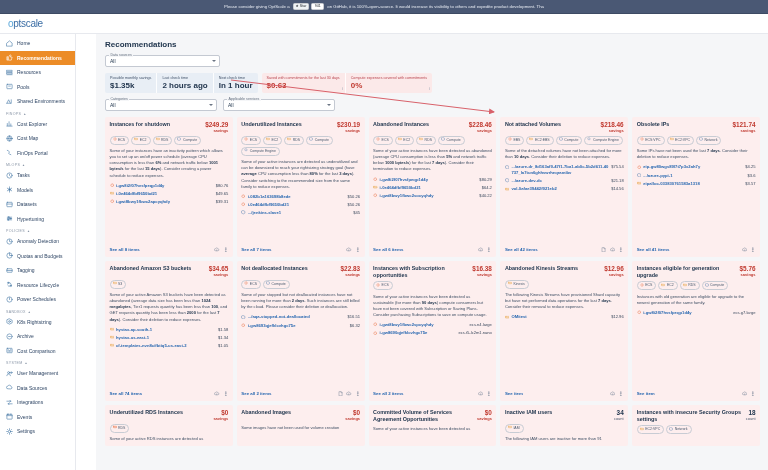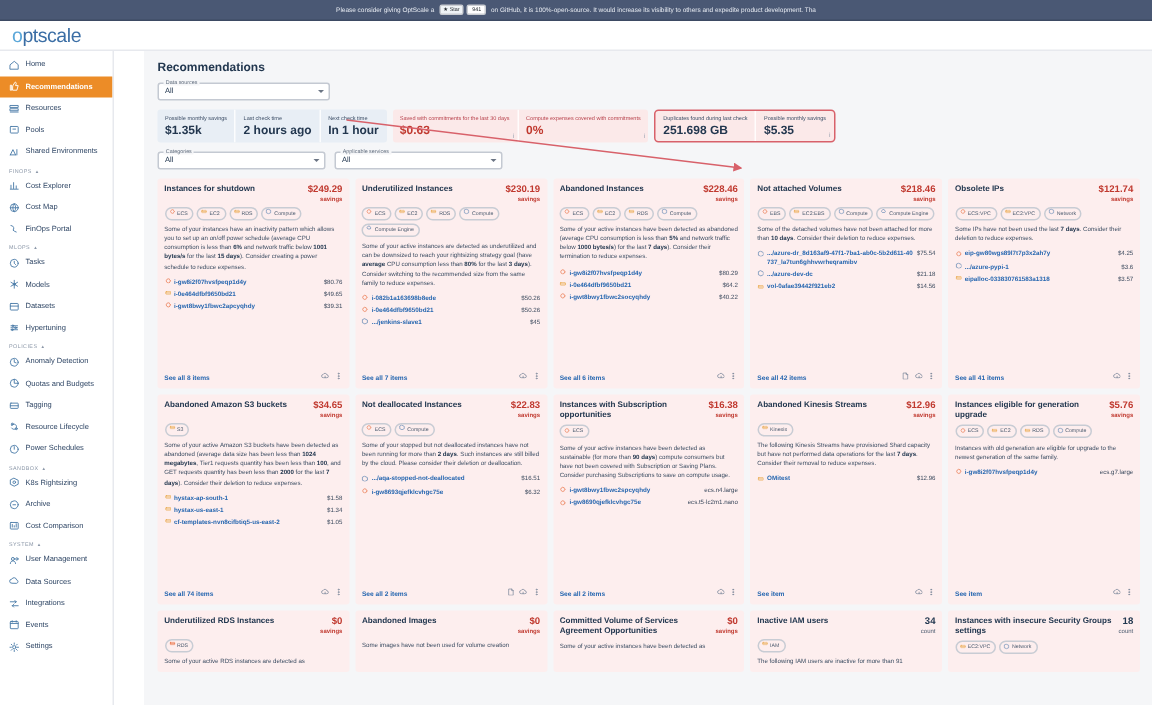--- a/index.html
+++ b/index.html
@@ -49,21 +49,21 @@
   
   .logobar {
     height: 20px;
     background: #fff;
     display: flex;
     align-items: center;
     border-bottom: 1px solid #e7e9ee;
   }
   .logo {
     padding-left: 8px;
-    font-size: 13px;
+    font-size: 10px;
     letter-spacing: -0.3px;
     color: #3b6ea5;
     font-weight: 400;
   }
   .logo .o { color: #5ba7d9; }
 
   
   .shell { display: flex; height: 436px; gap: 20px; }
   .sidebar {
     width: 76px;
@@ -540,31 +540,20 @@
             <div class="m-label red">Saved with commitments for the last 30 days</div>
             <div class="m-value red">$0.63</div>
             <span class="m-info">ℹ</span>
           </div>
           <div class="metric">
             <div class="m-label red">Compute expenses covered with commitments</div>
             <div class="m-value red">0%</div>
             <span class="m-info">ℹ</span>
           </div>
         </div>
-      <div class="metric-group mg-outline" id="metrics-hl">
-          <div class="metric">
-            <div class="m-label">Duplicates found during last check</div>
-            <div class="m-value">251.698 GB</div>
-          </div>
-          <div class="metric">
-            <div class="m-label">Possible monthly savings</div>
-            <div class="m-value">$5.35</div>
-            <span class="m-info">ℹ</span>
-          </div>
-        </div>
     </div>
 
     <div class="filters">
       <div class="select-box">
         <span class="lbl">Categories</span>
         <span>All</span>
         <span class="arr"></span>
       </div>
       <div class="select-box">
         <span class="lbl">Applicable services</span>

